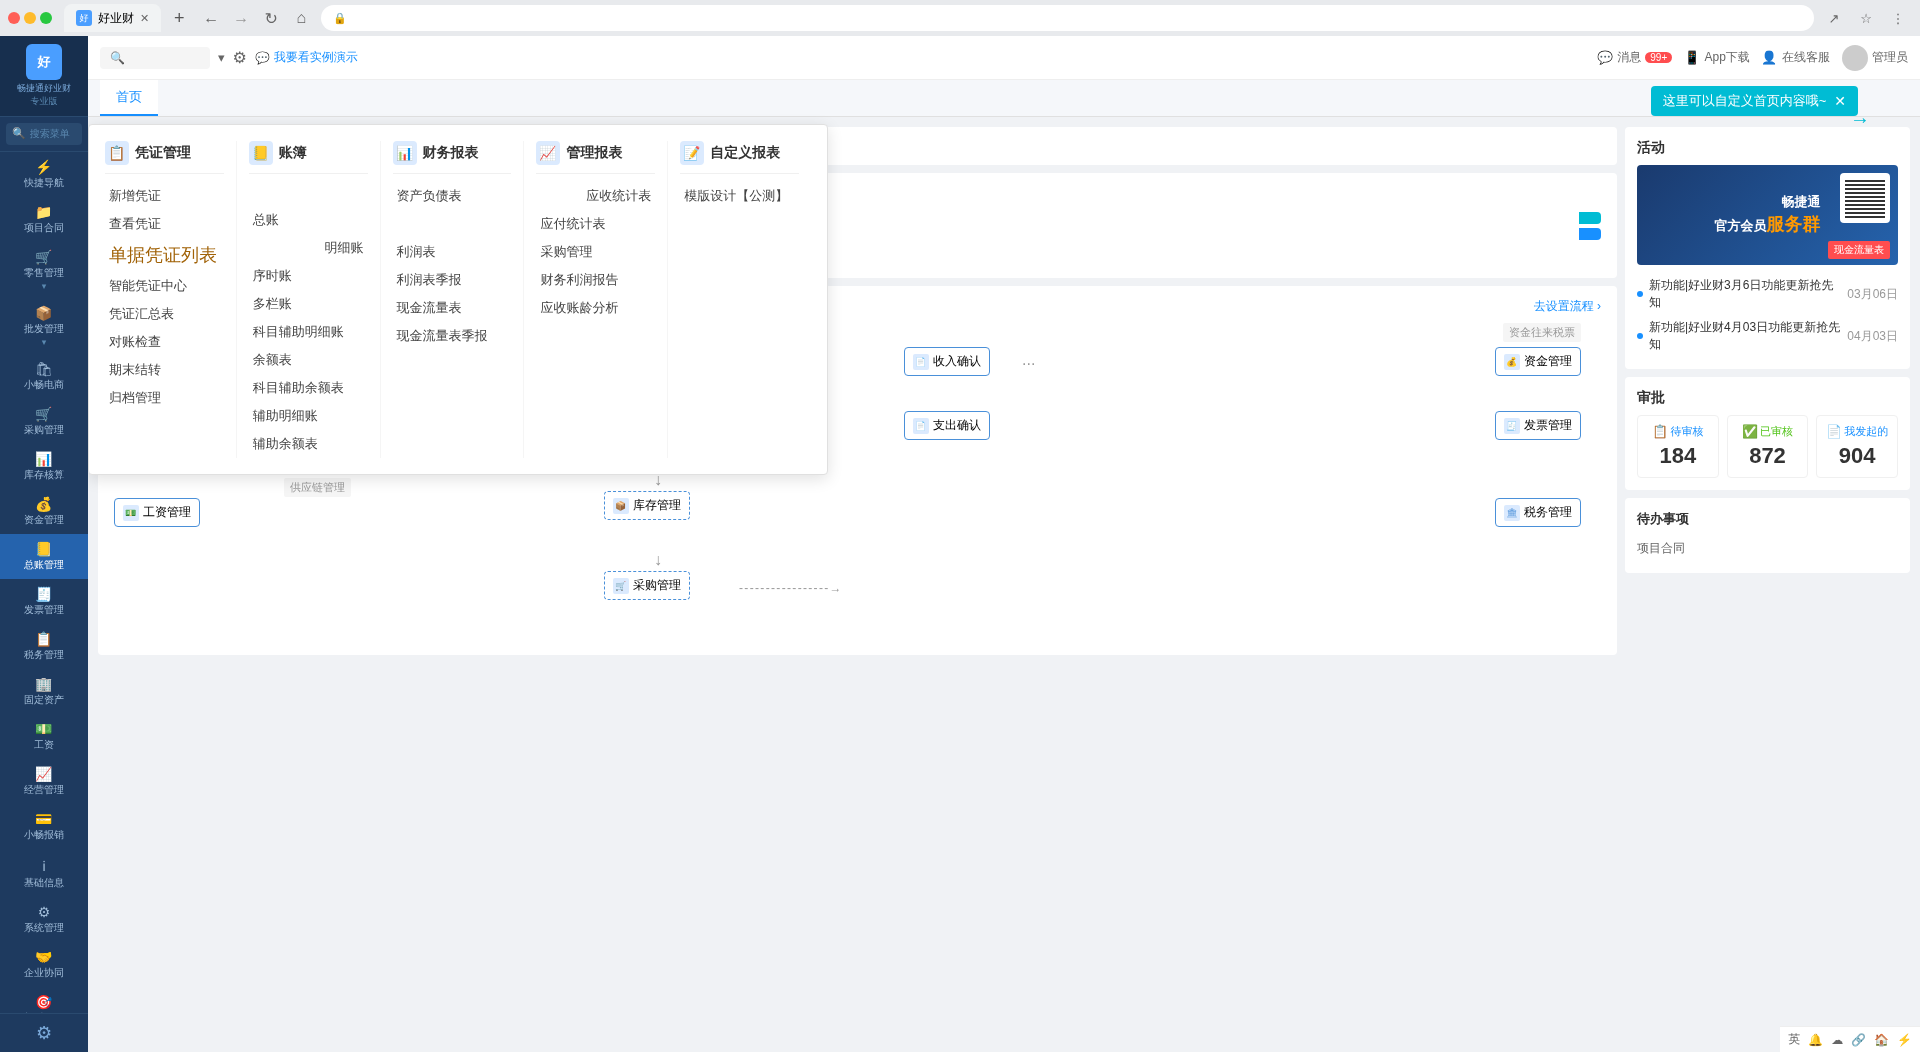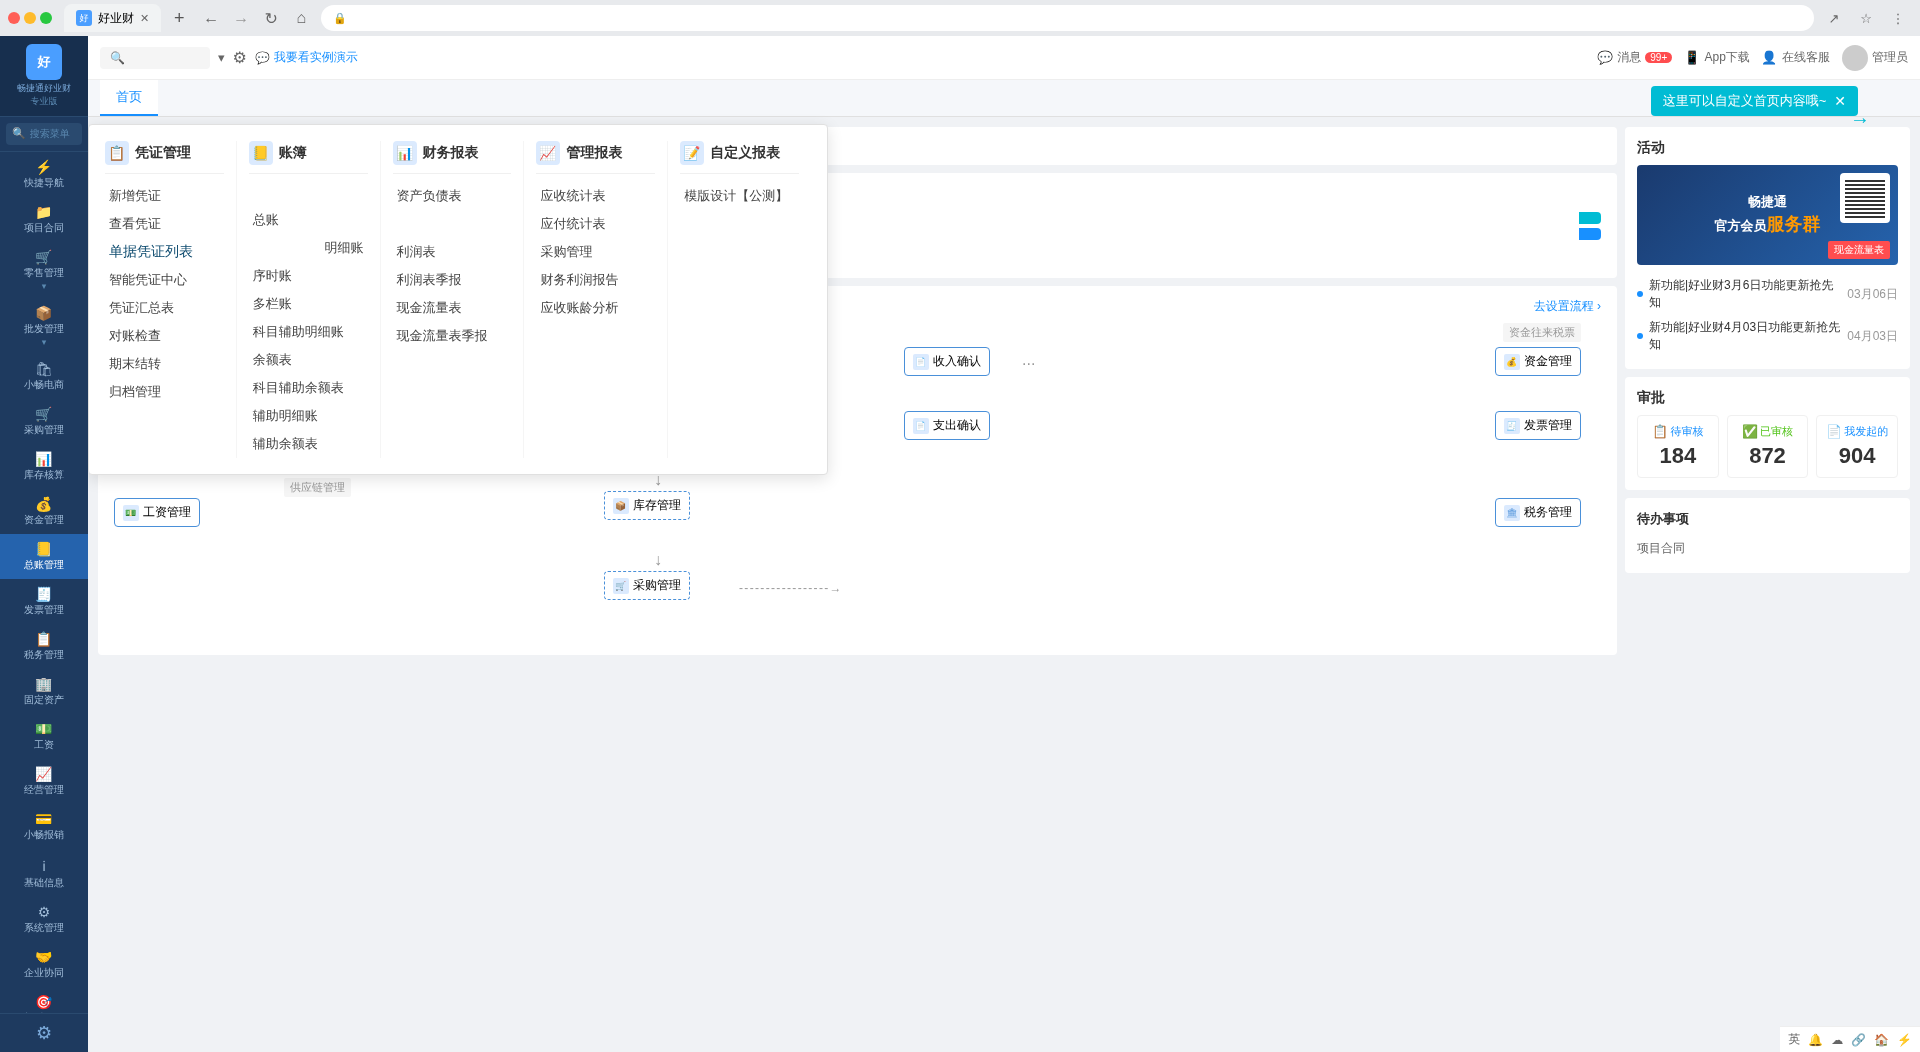--- a/index.html
+++ b/index.html
@@ -350,21 +350,21 @@
             <div style="position:absolute;top:258px;left:625px;font-size:12px;color:#999;letter-spacing:-1px;">- - - - - - - - - - - - - - - - - →</div>
           </div>
         </div>
       </div>
 
       <div style="width:285px;flex-shrink:0;display:flex;flex-direction:column;gap:8px;">
 
         <div style="background:white;border-radius:4px;padding:12px;">
           <div style="font-size:14px;font-weight:bold;color:#333;margin-bottom:8px;">活动</div>
           <div style="width:100%;height:100px;background:linear-gradient(135deg,#1a3a6e 0%,#2563ad 100%);border-radius:4px;display:flex;align-items:center;justify-content:center;position:relative;overflow:hidden;">
-            <div style="color:white;text-align:center;">
+            <div style="color:white;text-align:right;">
               <div style="font-size:13px;font-weight:bold;line-height:1.4;">畅捷通<br>官方会员<span style="font-size:18px;font-weight:900;color:#ff9900;">服务群</span></div>
             </div>
             <div style="position:absolute;right:8px;top:8px;width:50px;height:50px;background:white;border-radius:4px;display:flex;align-items:center;justify-content:center;font-size:8px;color:#333;">
               <div style="width:40px;height:40px;background:repeating-linear-gradient(0deg,#000 0,#000 2px,white 2px,white 4px),repeating-linear-gradient(90deg,#000 0,#000 2px,white 2px,white 4px);opacity:0.8;"></div>
             </div>
             <div style="position:absolute;bottom:6px;right:8px;background:#ff4d4f;color:white;font-size:10px;padding:2px 6px;border-radius:2px;cursor:pointer;">现金流量表</div>
           </div>
 
           <div style="margin-top:8px;">
             <div style="display:flex;align-items:center;gap:6px;padding:4px 0;font-size:12px;cursor:pointer;">
@@ -416,21 +416,21 @@
 
     <div style="position:absolute;top:88px;left:0;background:white;border:1px solid #e0e0e0;border-radius:4px;box-shadow:0 4px 16px rgba(0,0,0,0.12);z-index:100;width:740px;padding:16px;display:flex;gap:0;">
 
       <div style="flex:1;min-width:120px;padding-right:12px;">
         <div style="display:flex;align-items:center;gap:6px;font-size:14px;font-weight:bold;color:#333;padding-bottom:8px;border-bottom:1px solid #f0f0f0;margin-bottom:8px;">
           <div style="width:24px;height:24px;background:#dbeafe;border-radius:4px;display:flex;align-items:center;justify-content:center;font-size:14px;">📋</div>
           <span>凭证管理</span>
         </div>
         <div style="padding:5px 4px;font-size:13px;color:#444;cursor:pointer;">新增凭证</div>
         <div style="padding:5px 4px;font-size:13px;color:#444;cursor:pointer;">查看凭证</div>
-        <div style="padding:5px 4px;font-size:14px;color:#0c4a6e;cursor:pointer;">单据凭证列表</div>
+        <div style="padding:5px 4px;font-size:18px;color:#a16207;cursor:pointer;">单据凭证列表</div>
         <div style="padding:5px 4px;font-size:13px;color:#444;cursor:pointer;">智能凭证中心</div>
         <div style="padding:5px 4px;font-size:13px;color:#444;cursor:pointer;">凭证汇总表</div>
         <div style="padding:5px 4px;font-size:13px;color:#444;cursor:pointer;">对账检查</div>
         <div style="padding:5px 4px;font-size:13px;color:#444;cursor:pointer;">期末结转</div>
         <div style="padding:5px 4px;font-size:13px;color:#444;cursor:pointer;">归档管理</div>
       </div>
 
       <div style="flex:1;min-width:110px;padding:0 12px;border-left:1px solid #f5f5f5;">
         <div style="display:flex;align-items:center;gap:6px;font-size:14px;font-weight:bold;color:#333;padding-bottom:8px;border-bottom:1px solid #f0f0f0;margin-bottom:8px;">
           <div style="width:24px;height:24px;background:#dbeafe;border-radius:4px;display:flex;align-items:center;justify-content:center;font-size:14px;">📒</div>
@@ -457,21 +457,21 @@
         <div style="padding:5px 4px;font-size:13px;color:#444;cursor:pointer;">利润表季报</div>
         <div style="padding:5px 4px;font-size:13px;color:#444;cursor:pointer;">现金流量表</div>
         <div style="padding:5px 4px;font-size:13px;color:#444;cursor:pointer;">现金流量表季报</div>
       </div>
 
       <div style="flex:1;min-width:110px;padding:0 12px;border-left:1px solid #f5f5f5;">
         <div style="display:flex;align-items:center;gap:6px;font-size:14px;font-weight:bold;color:#333;padding-bottom:8px;border-bottom:1px solid #f0f0f0;margin-bottom:8px;">
           <div style="width:24px;height:24px;background:#dbeafe;border-radius:4px;display:flex;align-items:center;justify-content:center;font-size:14px;">📈</div>
           <span>管理报表</span>
         </div>
-        <div style="padding:5px 4px;font-size:13px;color:#444;cursor:pointer;">应收统计表</div>
+        <div style="padding:5px 4px;font-size:13px;color:#444;cursor:pointer;text-align:right;">应收统计表</div>
         <div style="padding:5px 4px;font-size:13px;color:#444;cursor:pointer;">应付统计表</div>
         <div style="padding:5px 4px;font-size:13px;color:#444;cursor:pointer;">采购管理</div>
         <div style="padding:5px 4px;font-size:13px;color:#444;cursor:pointer;">财务利润报告</div>
         <div style="padding:5px 4px;font-size:13px;color:#444;cursor:pointer;">应收账龄分析</div>
       </div>
 
       <div style="flex:1;min-width:110px;padding:0 12px;border-left:1px solid #f5f5f5;">
         <div style="display:flex;align-items:center;gap:6px;font-size:14px;font-weight:bold;color:#333;padding-bottom:8px;border-bottom:1px solid #f0f0f0;margin-bottom:8px;">
           <div style="width:24px;height:24px;background:#dbeafe;border-radius:4px;display:flex;align-items:center;justify-content:center;font-size:14px;">📝</div>
           <span>自定义报表</span>

